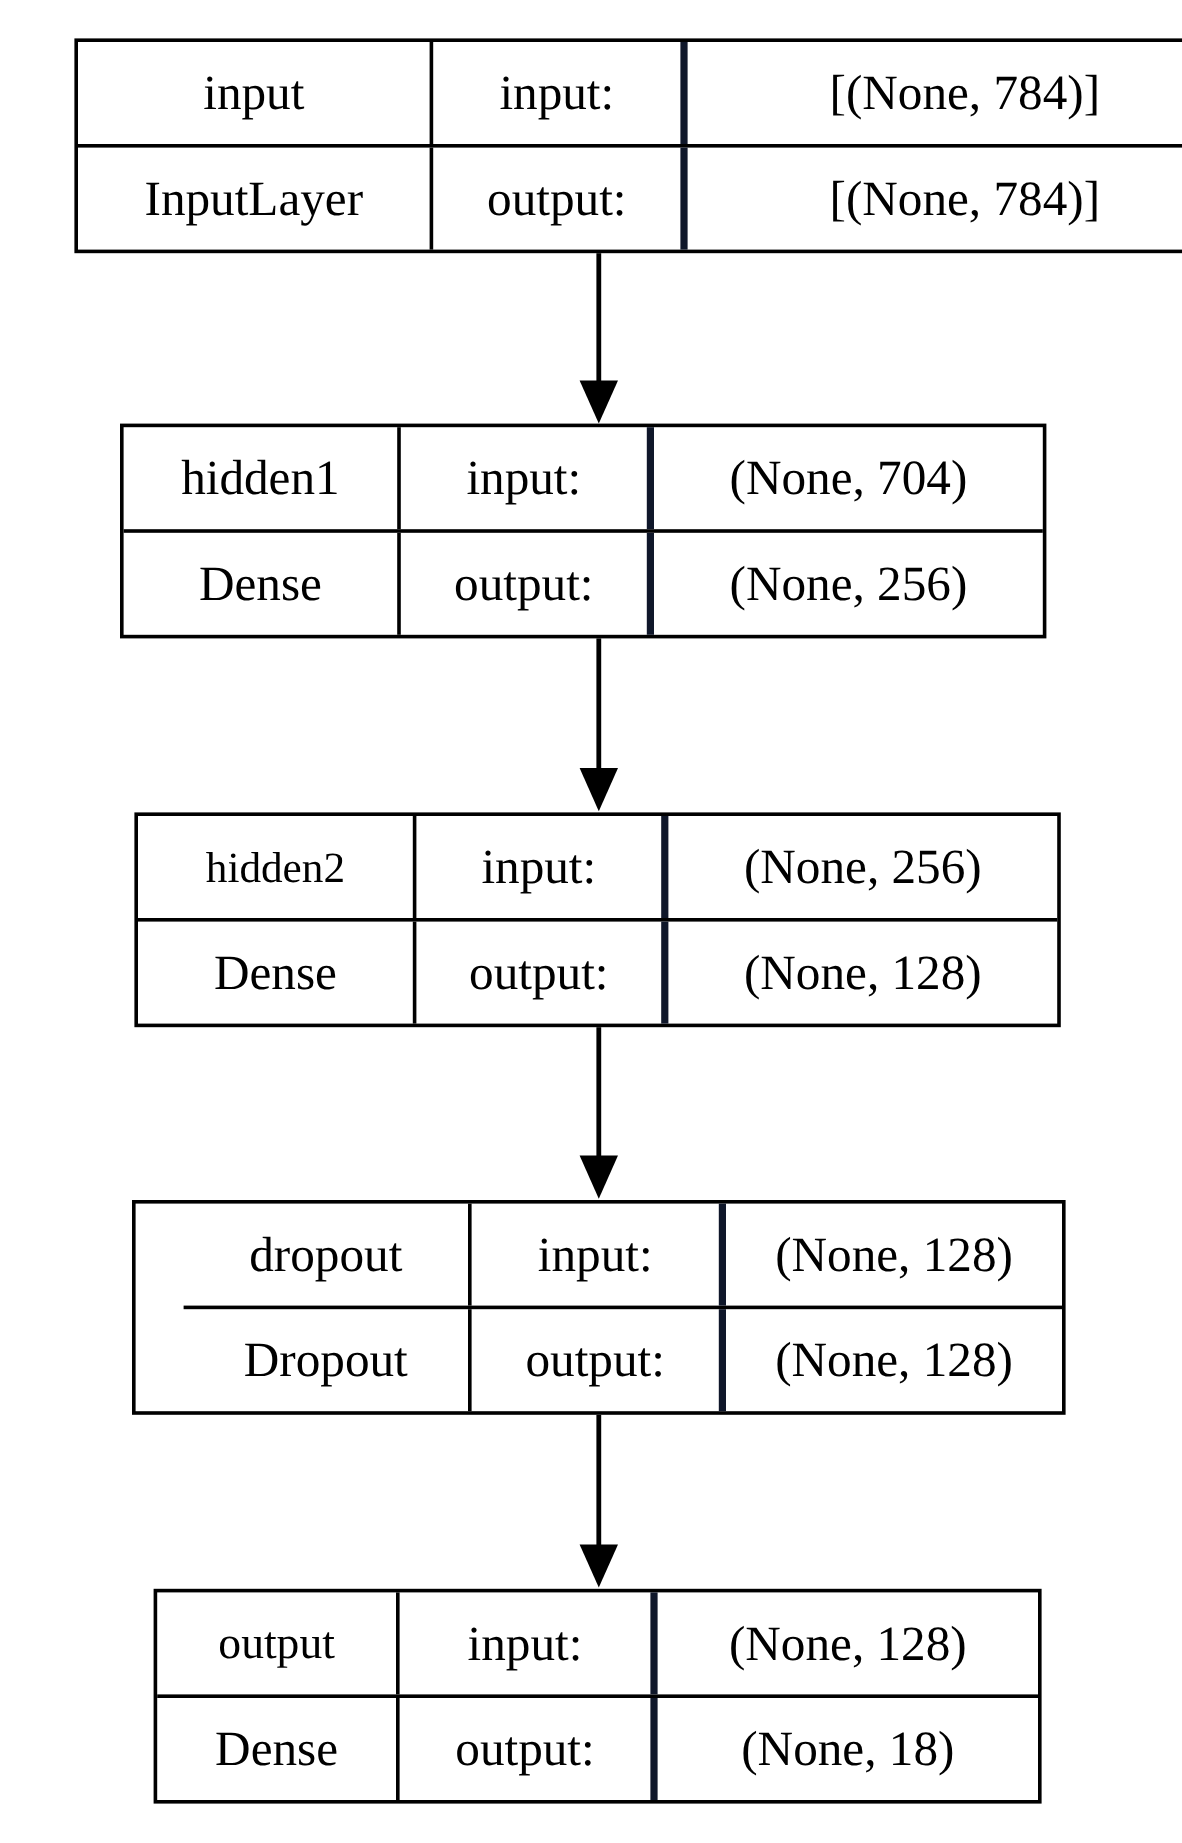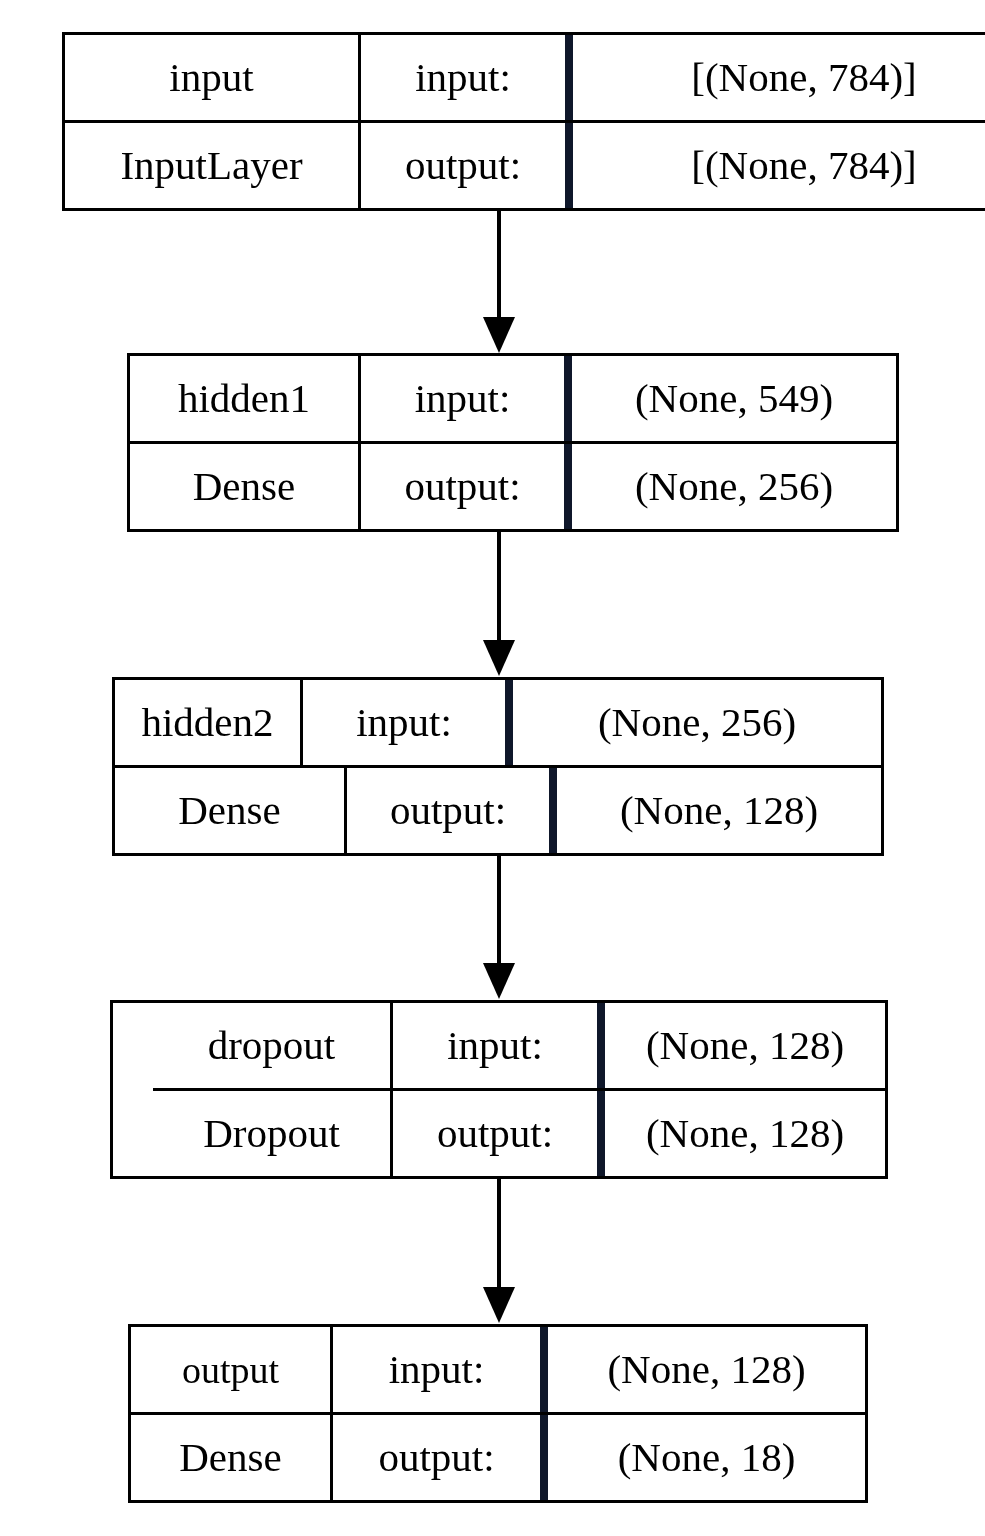--- a/index.html
+++ b/index.html
@@ -38,21 +38,21 @@
     justify-content: center;
     box-sizing: border-box;
     color: #000000;
     white-space: nowrap;
     line-height: 1;
   }
   .cell.c-name {
     border-right: 3px solid #000000;
   }
   .cell.c-key {
-    border-right: 8px solid #0f172a;
+    border-right: 6px solid #0f172a;
   }
   .edge {
     position: absolute;
   }
   .edge-line {
     position: absolute;
     background: #000000;
     width: 4px;
   }
   .edge-head {
@@ -80,41 +80,41 @@
       <div class="cell c-key" style="width:212px; font-size:41px;">output:</div>
       <div class="cell c-shape" style="flex:1; font-size:41px;">[(None, 784)]</div>
     </div>
   </div>
 
   <div class="edge">
     <div class="edge-line" style="left:497px; top:211px; height:110px;"></div>
     <div class="edge-head" style="left:483px; top:317px;"></div>
   </div>
 
-  <div class="node" style="left:127px; top:353px; width:772px; height:179px;">
+  <div class="node" style="left:100px; top:353px; width:772px; height:179px;">
     <div class="node-row row-top">
       <div class="cell c-name" style="width:231px; font-size:41px;">hidden1</div>
       <div class="cell c-key" style="width:211px; font-size:41px;">input:</div>
-      <div class="cell c-shape" style="flex:1; font-size:41px;">(None, 549)</div>
+      <div class="cell c-shape" style="flex:1; font-size:41px;">(None, 704)</div>
     </div>
     <div class="node-row">
       <div class="cell c-name" style="width:231px; font-size:41px;">Dense</div>
       <div class="cell c-key" style="width:211px; font-size:41px;">output:</div>
       <div class="cell c-shape" style="flex:1; font-size:41px;">(None, 256)</div>
     </div>
   </div>
 
   <div class="edge">
     <div class="edge-line" style="left:497px; top:532px; height:110px;"></div>
     <div class="edge-head" style="left:483px; top:640px;"></div>
   </div>
 
   <div class="node" style="left:112px; top:677px; width:772px; height:179px;">
     <div class="node-row row-top">
-      <div class="cell c-name" style="width:188px; font-size:41px;">hidden2</div>
+      <div class="cell c-name" style="width:232px; font-size:36px;">hidden2</div>
       <div class="cell c-key" style="width:210px; font-size:41px;">input:</div>
       <div class="cell c-shape" style="flex:1; font-size:41px;">(None, 256)</div>
     </div>
     <div class="node-row">
       <div class="cell c-name" style="width:232px; font-size:41px;">Dense</div>
       <div class="cell c-key" style="width:210px; font-size:41px;">output:</div>
       <div class="cell c-shape" style="flex:1; font-size:41px;">(None, 128)</div>
     </div>
   </div>
 

